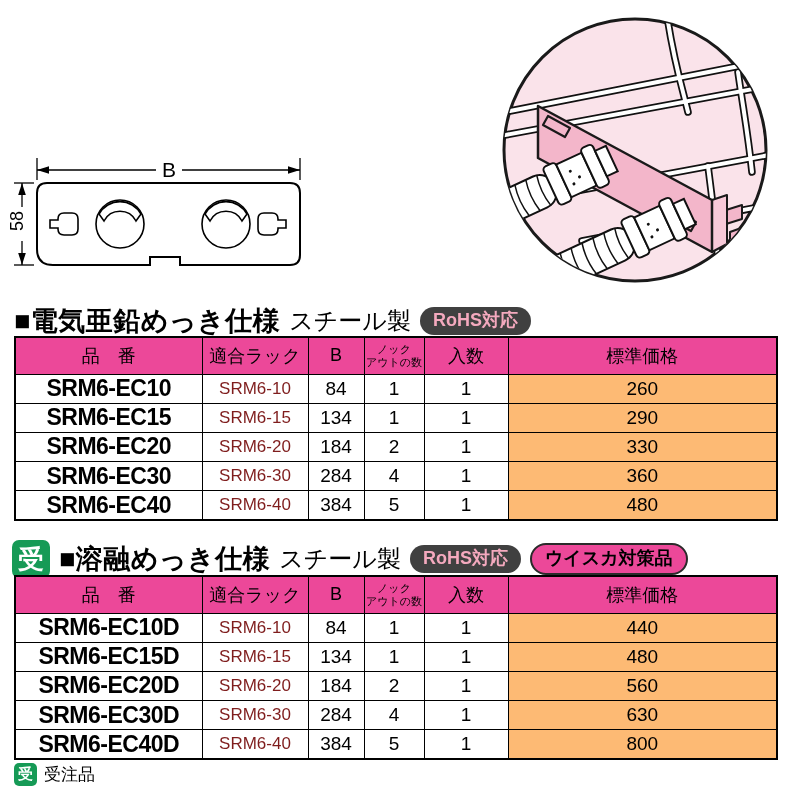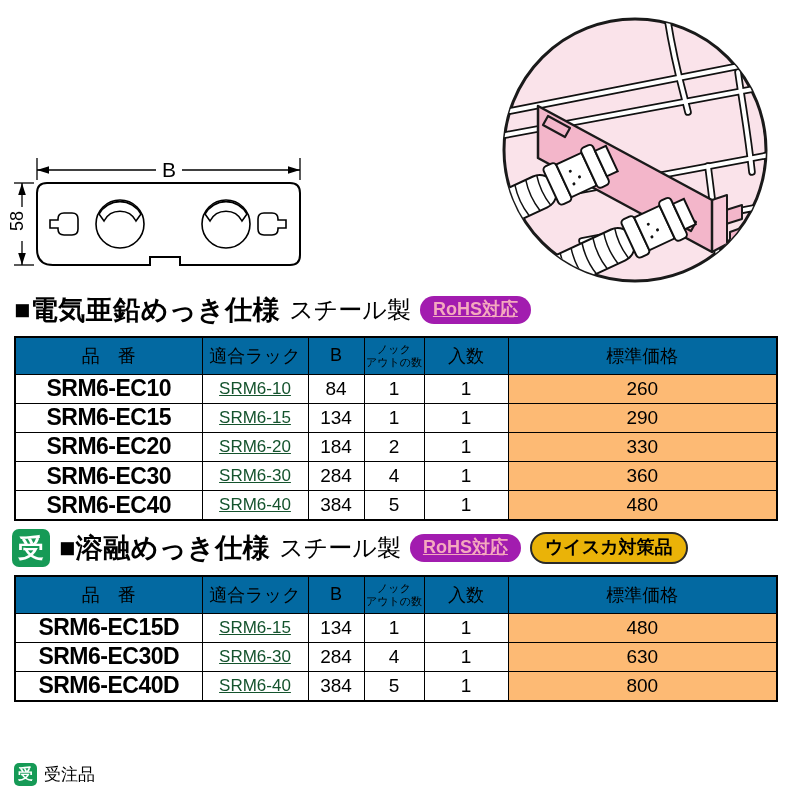--- a/index.html
+++ b/index.html
@@ -1,37 +1,37 @@
 <!DOCTYPE html>
 <html><head>
 <meta charset="utf-8">
 <style>
   * { margin:0; padding:0; box-sizing:border-box; }
   html,body { width:789px; height:800px; background:#ffffff; font-family:"Liberation Sans","DejaVu Sans",sans-serif; color:#000; }
   #page { position:relative; width:789px; height:800px; overflow:hidden; background:#fff; }
 
   
-  .sec-header { position:absolute; display:flex; align-items:center; gap:9px; white-space:nowrap; }
+  .sec-header { position:absolute; display:flex; align-items:center; gap:9px; white-space:nowrap;margin-top:11px; }
   .sec-title { font-size:27px; font-weight:bold; letter-spacing:0.5px; }
   .sec-material { font-size:24px; font-weight:500; }
   .badge { display:inline-block; border-radius:16px; font-size:18px; font-weight:bold; padding:2px 13px 3px; line-height:1.25; }
-  .badge-rohs { background:#a21caf; color:#f4a9be;text-decoration:underline; }
-  .badge-whisker { background:#eab308; color:#000; border:2px solid #2a2a2a; }
+  .badge-rohs { background:#404040; color:#f4a9be; }
+  .badge-whisker { background:#ec4899; color:#000; border:2px solid #2a2a2a; }
   .order-badge { display:flex; align-items:center; justify-content:center; width:38px; height:38px; border-radius:7px; background:#169a56; color:#fff; font-size:26px; font-weight:bold; }
   .order-badge.small { width:23px; height:23px; border-radius:5px; font-size:15px; }
 
   
   .spec-table { position:absolute; left:14px; border-collapse:collapse; table-layout:fixed; width:762px; border:2.5px solid #000; }
   .spec-table th, .spec-table td { border:1.5px solid #000; text-align:center; vertical-align:middle; padding:0; }
-  .spec-table thead tr { height:37px; background:#0369a1; }
+  .spec-table thead tr { height:37px; background:#ec4899; }
   .spec-table tbody tr { height:29.2px; background:#fff; }
   .spec-table th { font-weight:normal; font-size:18px; }
   .spec-table th.ko { font-size:11px; line-height:1.15; white-space:pre-line;margin-top:17px; }
   td.part { font-weight:bold; font-size:23px; letter-spacing:-0.5px; }
-  td.rack { font-size:17px; color:#14532d;text-decoration:underline; }
+  td.rack { font-size:17px; color:#7f1d1d; }
   td.num { font-size:19px; }
   td.price { font-size:19px; background:#fdba74; }
 
   .footnote { position:absolute; left:14px; top:763px; display:flex; align-items:center; gap:7px; font-size:17px; }
 
   svg text { font-family:"Liberation Sans","DejaVu Sans",sans-serif; }
 </style>
 </head>
 <body>
 
@@ -248,26 +248,42 @@
         <th>適合ラック</th>
         <th>B</th>
         <th class="ko">ノック
 アウトの数</th>
         <th>入数</th>
         <th>標準価格</th>
       </tr>
     </thead>
     <tbody>
       <tr>
+        <td class="part">SRM6-EC10D</td>
+        <td class="rack">SRM6-10</td>
+        <td class="num">84</td>
+        <td class="num">1</td>
+        <td class="num">1</td>
+        <td class="price">440</td>
+      </tr>
+      <tr>
         <td class="part">SRM6-EC15D</td>
         <td class="rack">SRM6-15</td>
         <td class="num">134</td>
         <td class="num">1</td>
         <td class="num">1</td>
         <td class="price">480</td>
+      </tr>
+      <tr>
+        <td class="part">SRM6-EC20D</td>
+        <td class="rack">SRM6-20</td>
+        <td class="num">184</td>
+        <td class="num">2</td>
+        <td class="num">1</td>
+        <td class="price">560</td>
       </tr>
       <tr>
         <td class="part">SRM6-EC30D</td>
         <td class="rack">SRM6-30</td>
         <td class="num">284</td>
         <td class="num">4</td>
         <td class="num">1</td>
         <td class="price">630</td>
       </tr>
       <tr>

